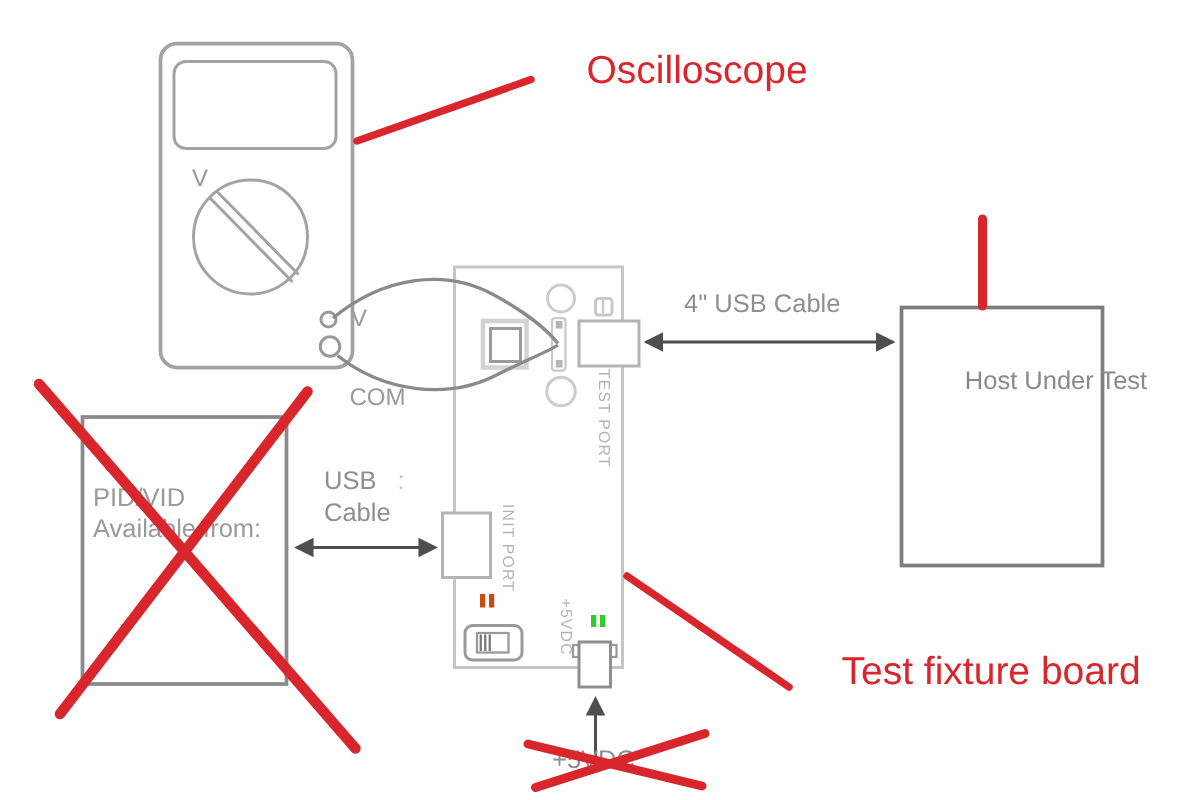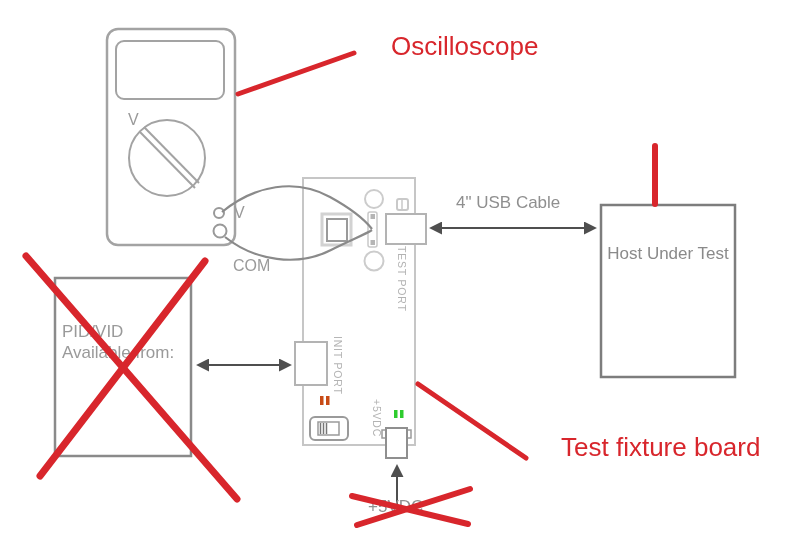--- a/index.html
+++ b/index.html
@@ -11,21 +11,21 @@
   #base-svg{z-index:1;}
   .txt{position:absolute;z-index:2;white-space:nowrap;}
   #red-svg{z-index:3;pointer-events:none;}
   .red-label{color:#d8262c;font-size:26px;margin-left:24px;}
   .gray-label{color:#8f8f8f;font-size:17px;}
   .rot-label{
     color:#b3b3b3;font-size:10.5px;letter-spacing:0.8px;
     transform:rotate(90deg);transform-origin:0 0;
   }
   .pid-text{color:#9a9a9a;font-size:17px;line-height:21px;}
-  .host-text{color:#8a8a8a;font-size:17px;width:134px;text-align:center;}
+  .host-text{color:#8a8a8a;font-size:17px;width:134px;text-align:center;padding-left:36px;}
   .usb-colon{color:#c4c4c4;padding-left:14px;}
   .jack-label{color:#9a9a9a;font-size:16px;line-height:17px;}
 </style>
 </head>
 <body>
 
 <div class="stage">
 
   <svg id="base-svg" width="795" height="533" viewBox="0 0 795 533">
     <defs>
@@ -81,20 +81,26 @@
 
     <path d="M222,212 C255,185 296,178 330,197 C350,208 365,220 372,229" fill="none" stroke="#8a8a8a" stroke-width="2.2"></path>
     <path d="M225,237 C255,261 298,267 331,250 C351,240 366,234 372,230" fill="none" stroke="#8a8a8a" stroke-width="2.2"></path>
   </svg>
 
   <div class="txt red-label" style="left:367px;top:31px;">Oscilloscope</div>
   <div class="txt red-label" style="left:537px;top:432px;text-align:right;">Test fixture board</div>
 
   <div class="txt gray-label" style="left:456px;top:193px;">4" USB Cable</div>
 
+  <div class="txt" style="left:216px;top:310px;">
+    <div class="pid-text" style="color:#8f8f8f;">
+      <span>USB</span><span class="usb-colon">:</span>
+    </div>
+    <div class="pid-text" style="color:#8f8f8f;">Cable</div>
+  </div>
 
   <div class="txt pid-text" style="left:62px;top:321px;">
     <div>PID/VID</div>
     <div>Available from:</div>
   </div>
 
   <div class="txt host-text" style="left:601px;top:244px;">Host Under Test</div>
 
   <div class="txt gray-label" style="left:368px;top:497px;">+5VDC</div>
 

